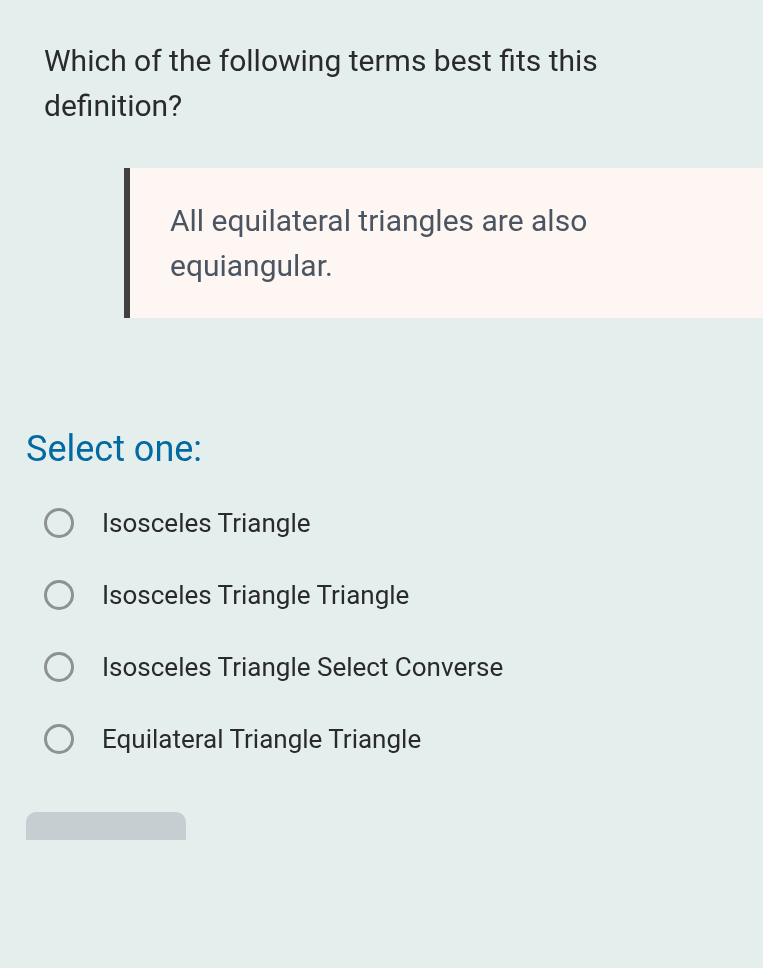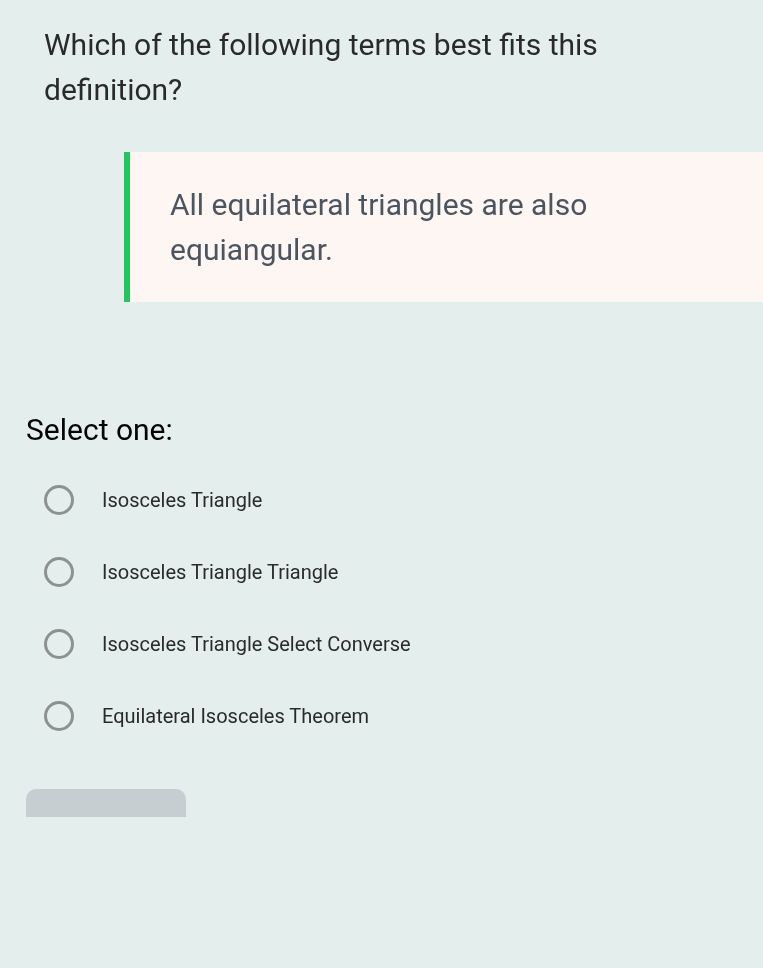--- a/index.html
+++ b/index.html
@@ -8,44 +8,44 @@
       padding: 0;
     }
     body {
       font-family: -apple-system, BlinkMacSystemFont, "Segoe UI", Roboto, Helvetica, Arial, sans-serif;
       background-color: #e3eeed;
       width: 763px;
       height: 968px;
       overflow: hidden;
     }
     .container {
-      padding: 22px 0 0 44px;
+      padding: 38px 0 0 44px;
     }
     .question-text {
       font-size: 30px;
       color: #2a2a2a;
       line-height: 1.5;
       padding-right: 30px;
       margin-bottom: 40px;
     }
     .definition-box {
       margin-left: 80px;
       background-color: #fef6f2;
-      border-left: 6px solid #22c55e;
+      border-left: 6px solid #404040;
       padding: 30px 30px 30px 40px;
       margin-bottom: 110px;
     }
     .definition-text {
       font-size: 30px;
       color: #4a5561;
       line-height: 1.5;
     }
     .select-prompt {
-      font-size: 30px;
-      color: #000000;
+      font-size: 36px;
+      color: #0369a1;
       margin-left: -18px;
       margin-bottom: 38px;
     }
     .options {
       display: flex;
       flex-direction: column;
       gap: 42px;
     }
     .option {
       display: flex;
@@ -55,21 +55,21 @@
     }
     .radio {
       width: 30px;
       height: 30px;
       border: 3px solid #8d9194;
       border-radius: 50%;
       background-color: transparent;
       flex-shrink: 0;
     }
     .option-label {
-      font-size: 20px;
+      font-size: 26px;
       color: #2a2a2a;
       text-align: center;
     }
     .button-stub {
       margin-top: 58px;
       margin-left: -18px;
       width: 160px;
       height: 28px;
       background-color: #c7ced2;
       border-radius: 10px 10px 0 0;
@@ -95,18 +95,18 @@
     <label class="option">
       <span class="radio"></span>
       <span class="option-label">Isosceles Triangle Triangle</span>
     </label>
     <label class="option">
       <span class="radio"></span>
       <span class="option-label">Isosceles Triangle Select Converse</span>
     </label>
     <label class="option">
       <span class="radio"></span>
-      <span class="option-label">Equilateral Isosceles Theorem</span>
+      <span class="option-label">Equilateral Triangle Triangle</span>
     </label>
   </div>
 
   <div class="button-stub"></div>
 </div>
 
 </body></html>

